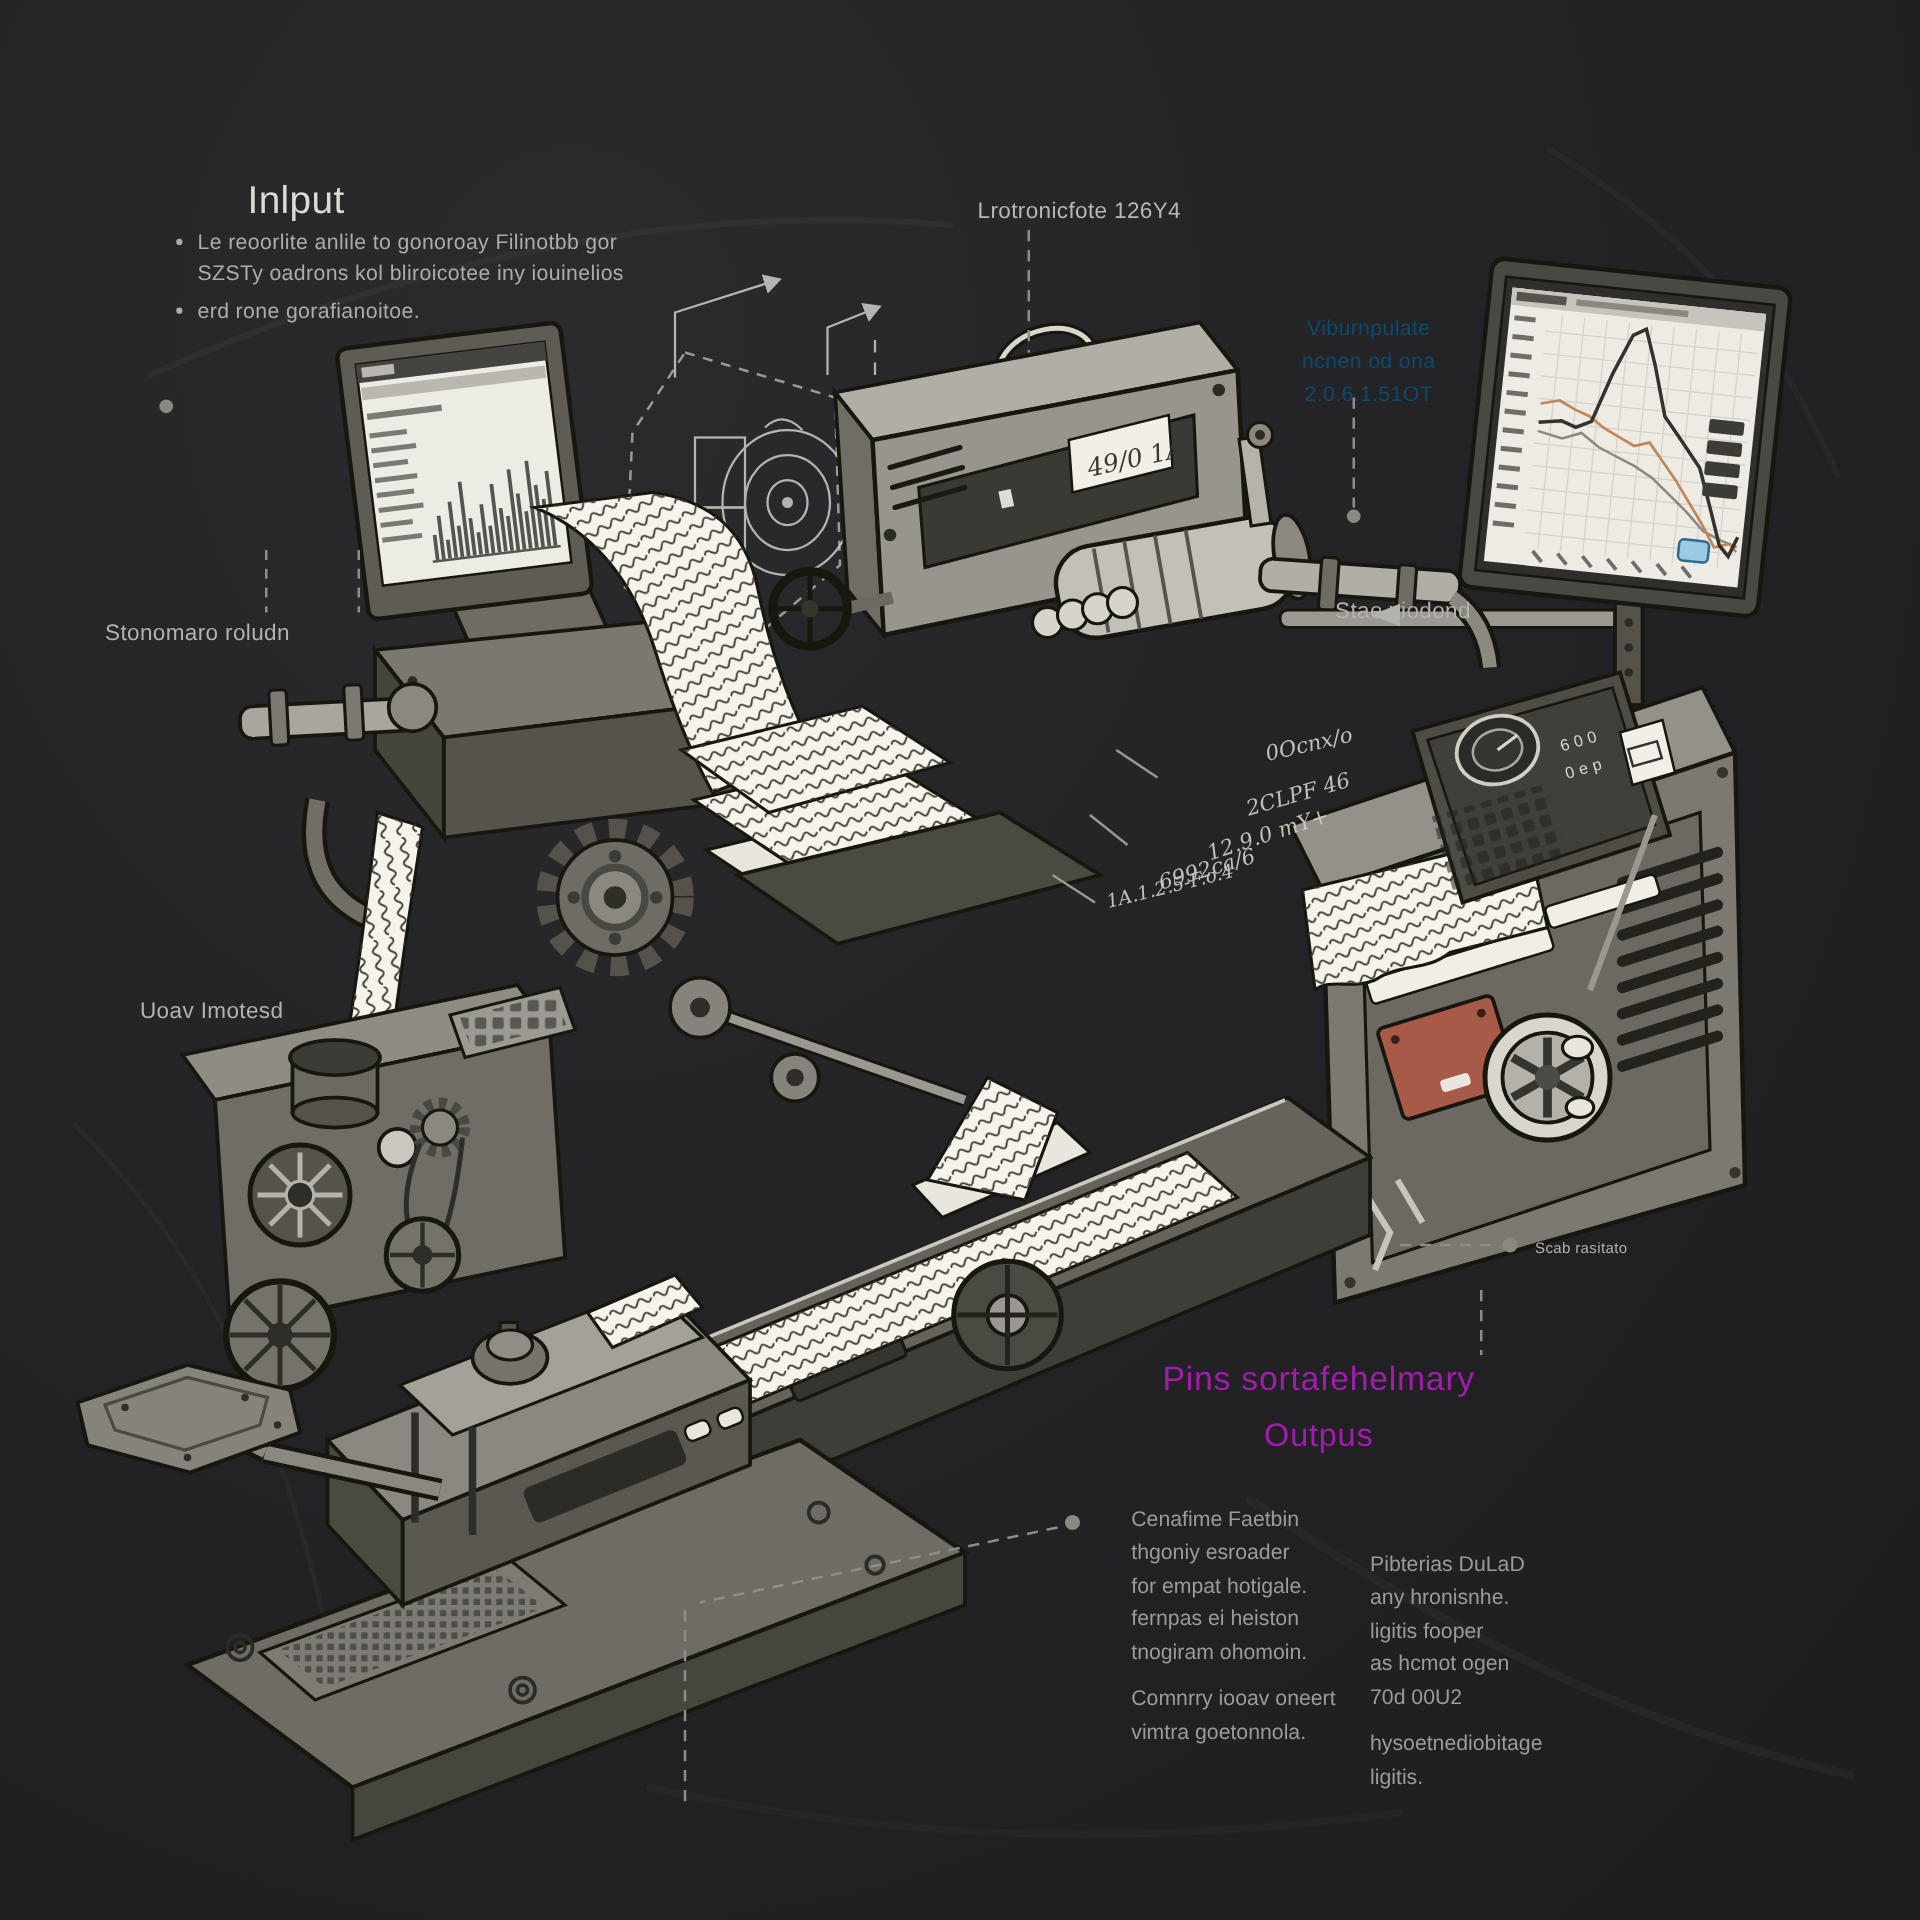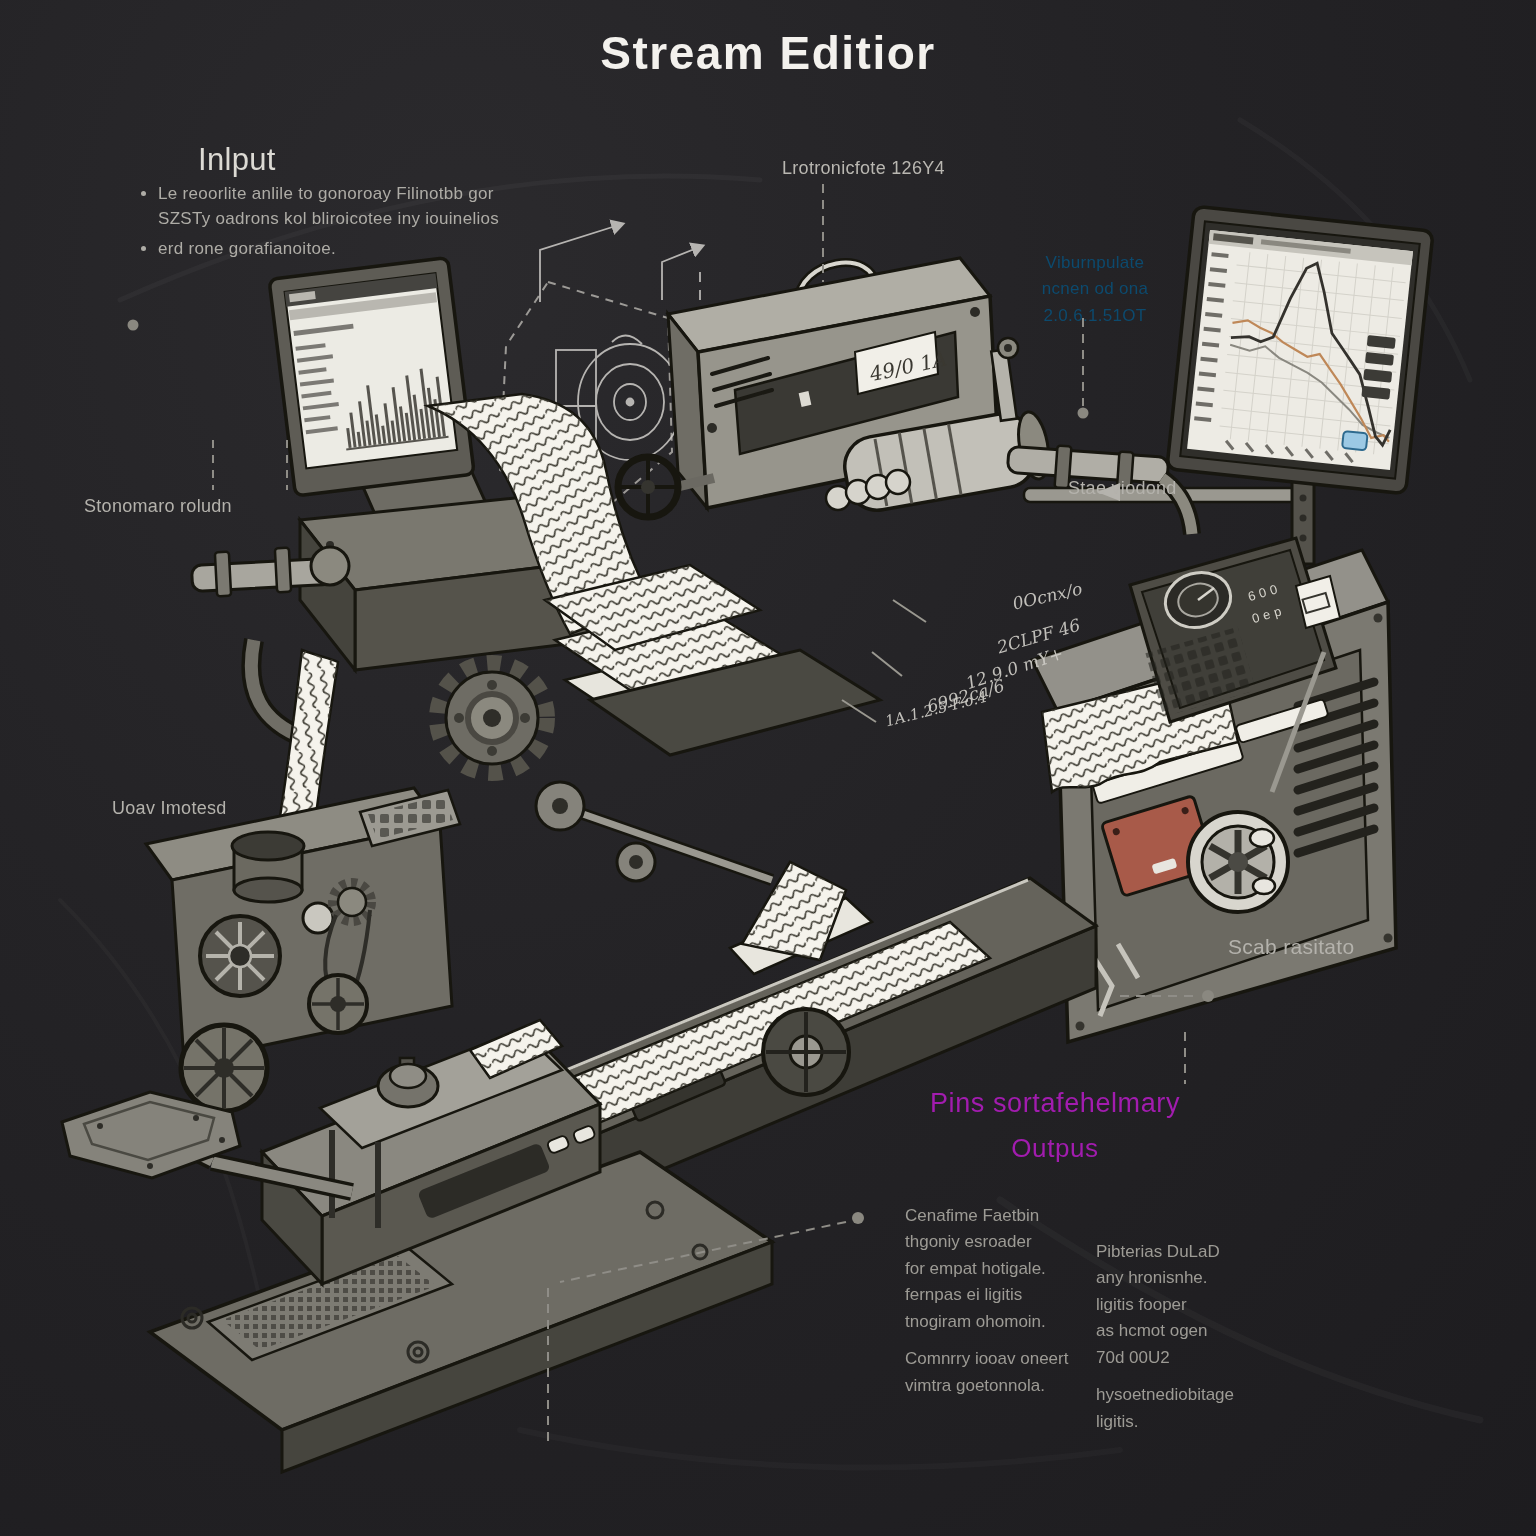--- a/index.html
+++ b/index.html
@@ -19,21 +19,21 @@
   .input-head{left:198px;top:130px;font-size:31px;color:#dcdad4;margin-top:12px;}
   .input-bullets{left:136px;top:182px;width:345px;font-size:17px;color:#aeaca6;
     line-height:1.45; margin:0;padding-left:22px;}
   .input-bullets li{margin-bottom:6px;}
   .top-center{left:782px;top:158px;font-size:18px;color:#b9b7b1;}
   .right-top{left:1000px;top:250px;width:190px;text-align:center;font-size:17px;
     color:#0c4a6e;line-height:1.55;}
   .left-mid{left:84px;top:496px;font-size:18px;}
   .right-mid{left:1068px;top:478px;font-size:18px;}
   .left-low{left:112px;top:798px;font-size:18px;text-align:right;}
-  .right-low{left:1228px;top:935px;font-size:21px;}
+  .right-low{left:1228px;top:991px;font-size:12px;}
   .spec{position:absolute;color:#cfcdc7;font-size:17px;font-style:italic;
     font-family:"DejaVu Serif", serif; opacity:.92;}
   .spec0{left:1012px;top:586px;transform:rotate(-13deg);}
   .spec1{left:996px;top:626px;transform:rotate(-16deg);}
   .spec2{left:964px;top:658px;transform:rotate(-18deg);}
   .spec3{left:926px;top:686px;transform:rotate(-16deg);}
   .spec4{left:884px;top:700px;transform:rotate(-14deg);font-size:15px;}
   .output-head{position:absolute;left:900px;top:1088px;width:310px;text-align:center;
     color:#a21caf;font-size:27px;letter-spacing:.6px;}
   .output-head .l2{margin-top:14px;font-size:26px;}
@@ -506,21 +506,20 @@
     <line x1="842" y1="700" x2="876" y2="722" stroke="#9a9890"></line>
     <line x1="1120" y1="996" x2="1200" y2="996" stroke-dasharray="9 7"></line>
     <circle cx="1208" cy="996" r="6" fill="#8a8880" stroke="none"></circle>
     <line x1="1185" y1="1032" x2="1185" y2="1084" stroke-dasharray="9 7"></line>
     <circle cx="858" cy="1218" r="6" fill="#8a8880" stroke="none"></circle>
     <line x1="846" y1="1222" x2="560" y2="1282" stroke-dasharray="9 7"></line>
     <line x1="548" y1="1288" x2="548" y2="1448" stroke-dasharray="9 7"></line>
   </g>
 </svg>
 
-<div class="title">Stream Editior</div>
 
 <div class="lbl input-head">Inlput</div>
 <ul class="input-bullets lbl">
   <li>Le reoorlite anlile to gonoroay  Filinotbb gor SZSTy oadrons kol bliroicotee iny iouinelios</li>
   <li>erd rone gorafianoitoe.</li>
 </ul>
 
 <div class="lbl top-center">Lrotronicfote 126Y4</div>
 
 <div class="lbl right-top">
@@ -543,21 +542,21 @@
 
 <div class="output-head">
   <div class="l1">Pins sortafehelmary</div>
   <div class="l2">Outpus</div>
 </div>
 
 <div class="fn fn-left">
   <div>Cenafime Faetbin</div>
   <div>thgoniy esroader</div>
   <div>for empat hotigale.</div>
-  <div>fernpas ei ligitis</div>
+  <div>fernpas ei heiston</div>
   <div>tnogiram ohomoin.</div>
   <div class="gap">Comnrry iooav oneert</div>
   <div>vimtra goetonnola.</div>
 </div>
 
 <div class="fn fn-right">
   <div>Pibterias DuLaD</div>
   <div>any hronisnhe.</div>
   <div>ligitis fooper</div>
   <div>as hcmot ogen</div>

